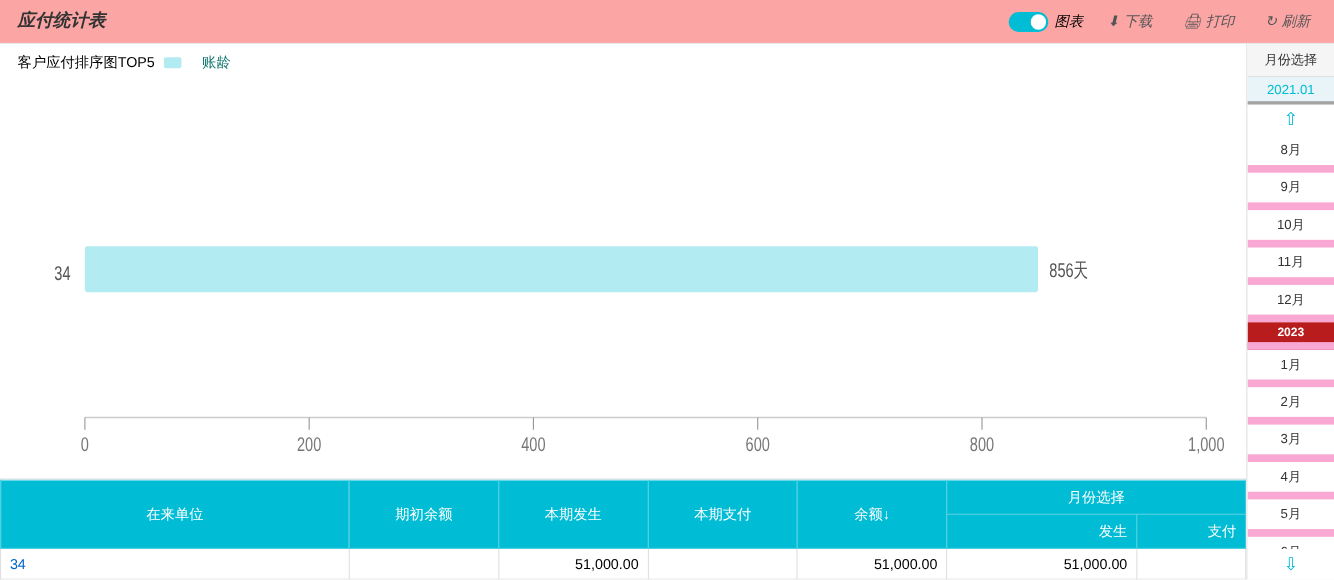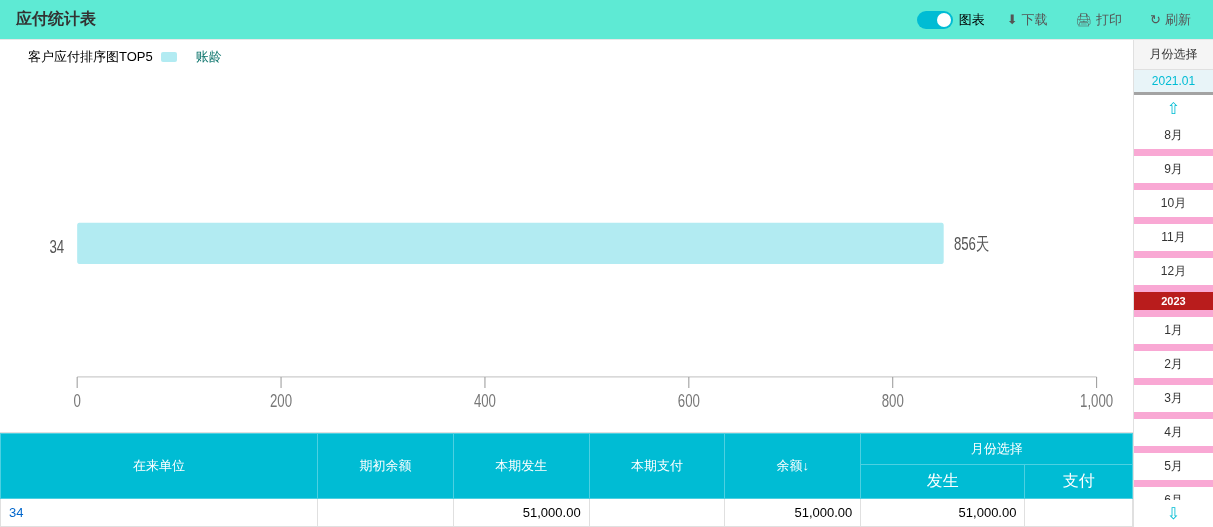--- a/index.html
+++ b/index.html
@@ -1,51 +1,51 @@
 <!DOCTYPE html>
 <html><head>
   <meta charset="utf-8">
   <style>
     * { box-sizing: border-box; margin: 0; padding: 0; font-family: 'Microsoft YaHei', Arial, sans-serif; font-size: 13px; }
     body { background: #f0f2f5; }
     .app { display: flex; flex-direction: column; height: 527px; background: #fff; }
     
     
-    .header { display: flex; align-items: center; justify-content: space-between; padding: 8px 16px; background: #5eead4; border-bottom: 1px solid #e8e8e8; height: 40px; }
+    .header { display: flex; align-items: center; justify-content: space-between; padding: 8px 16px; background: #fca5a5; border-bottom: 1px solid #e8e8e8; height: 40px; font-style: italic; }
     .header-title { font-size: 16px; font-weight: bold; color: #333; }
     .header-actions { display: flex; align-items: center; gap: 16px; }
     .toggle-group { display: flex; align-items: center; gap: 6px; }
     .toggle-switch { width: 36px; height: 18px; background: #00bcd4; border-radius: 9px; position: relative; cursor: pointer; }
     .toggle-switch::after { content: ''; position: absolute; right: 2px; top: 2px; width: 14px; height: 14px; background: #fff; border-radius: 50%; }
     .action-btn { display: flex; align-items: center; gap: 4px; color: #555; cursor: pointer; padding: 3px 6px; border-radius: 3px; }
     
     
     .main { display: flex; flex: 1; overflow: hidden; }
     
     
     .chart-area { flex: 1; display: flex; flex-direction: column; overflow: hidden; }
     
     
-    .chart-header { display: flex; align-items: center; justify-content: space-between; padding: 8px 28px; }
+    .chart-header { display: flex; align-items: center; justify-content: space-between; padding: 8px 16px; }
     .chart-legend { display: flex; align-items: center; gap: 8px; }
     .legend-item { display: flex; align-items: center; gap: 19px; color: #0f766e; font-size: 12px; }
     .legend-color { width: 16px; height: 10px; background: #b2ebf2; border-radius: 2px; }
     .sort-btns { display: flex; gap: 8px; }
     .sort-btn { color: #333; cursor: pointer; font-size: 13px; padding: 2px 6px; border-bottom: 2px solid transparent; }
     .sort-btn.active { color: #333; border-bottom: 2px solid #333; }
     
     
     .chart-container { flex: 1; padding: 0 16px; position: relative; }
     
     
     .table-area { background: #fff; border-top: 1px solid #e0e0e0; }
     .table-wrapper { overflow-x: auto; }
     table { width: 100%; border-collapse: collapse; }
     .thead-top th { background: #00bcd4; color: #fff; text-align: center; padding: 6px 8px; border: 1px solid #4dd0e1; font-weight: normal; font-size: 13px; }
-    .thead-sub th { background: #00bcd4; color: #fff; text-align: center; padding: 6px 8px; border: 1px solid #4dd0e1; font-weight: normal; font-size: 16px; }
+    .thead-sub th { background: #00bcd4; color: #fff; text-align: right; padding: 6px 8px; border: 1px solid #4dd0e1; font-weight: normal; font-size: 13px; }
     tbody tr td { padding: 6px 8px; border: 1px solid #e0e0e0; text-align: right; font-size: 13px; }
     tbody tr td:first-child { text-align: left; }
     tbody tr td a { color: #0066cc; text-decoration: none; }
     
     
     .sidebar { width: 80px; border-left: 1px solid #e0e0e0; background: #fff; display: flex; flex-direction: column; overflow: hidden; }
     .sidebar-header { background: #f5f5f5; padding: 6px 4px; text-align: center; color: #333; font-size: 12px; border-bottom: 1px solid #e0e0e0; }
     .sidebar-year-label { background: #e8f4f8; padding: 4px; text-align: center; color: #00bcd4; font-size: 12px; border-bottom: 3px solid #a3a3a3; }
     .sidebar-scroll { flex: 1; overflow: hidden; }
     .sidebar-up, .sidebar-down { display: flex; justify-content: center; align-items: center; padding: 4px; cursor: pointer; color: #00bcd4; font-size: 16px; }

